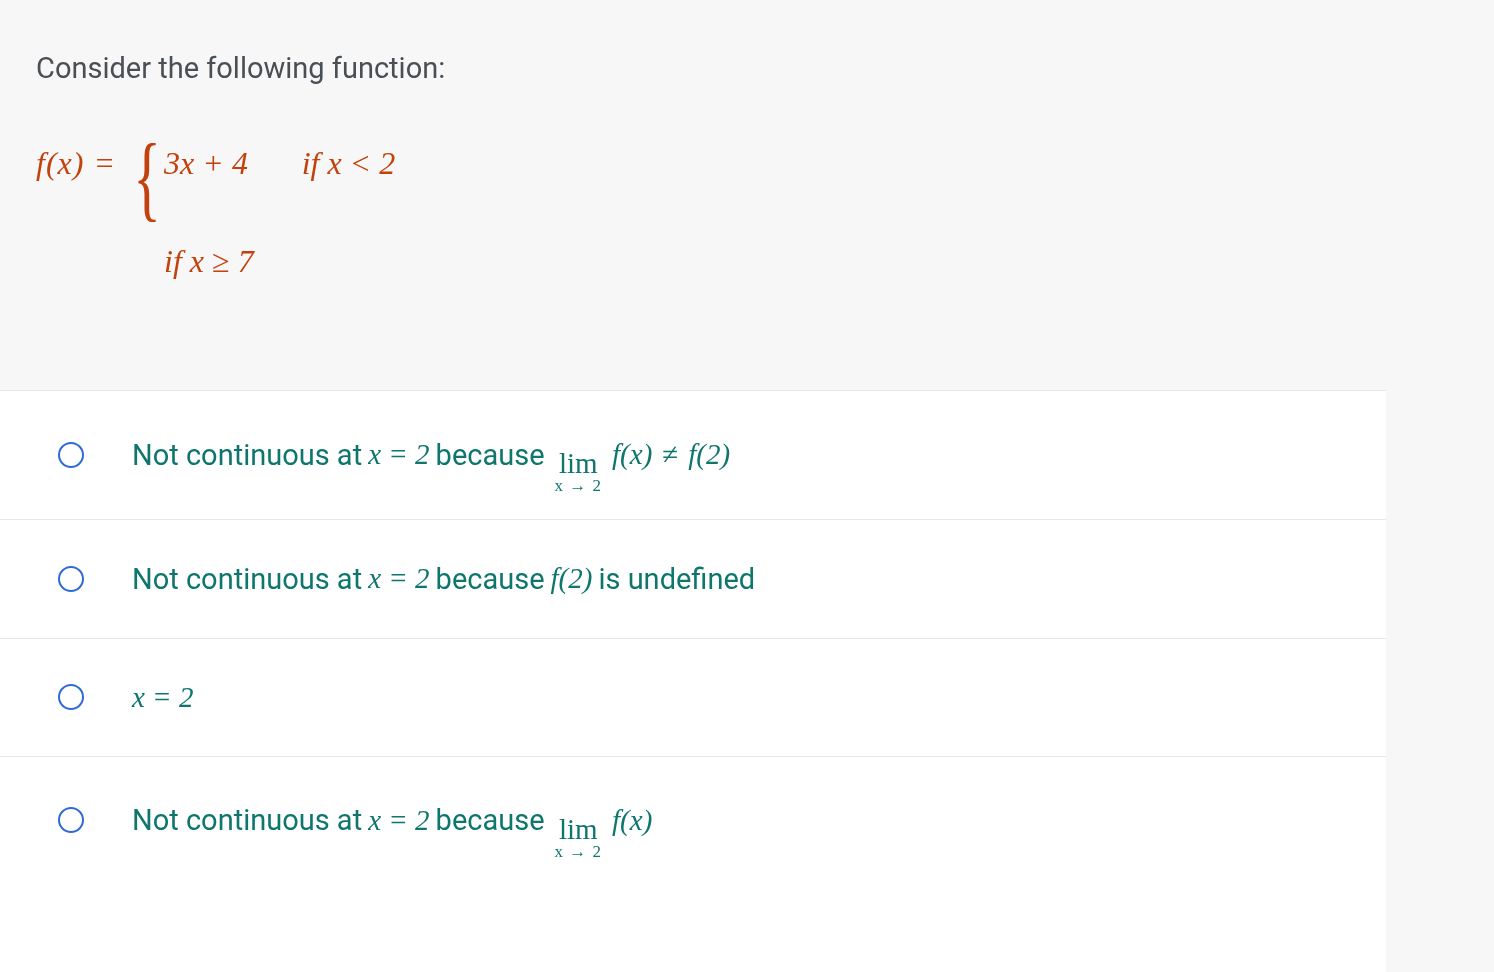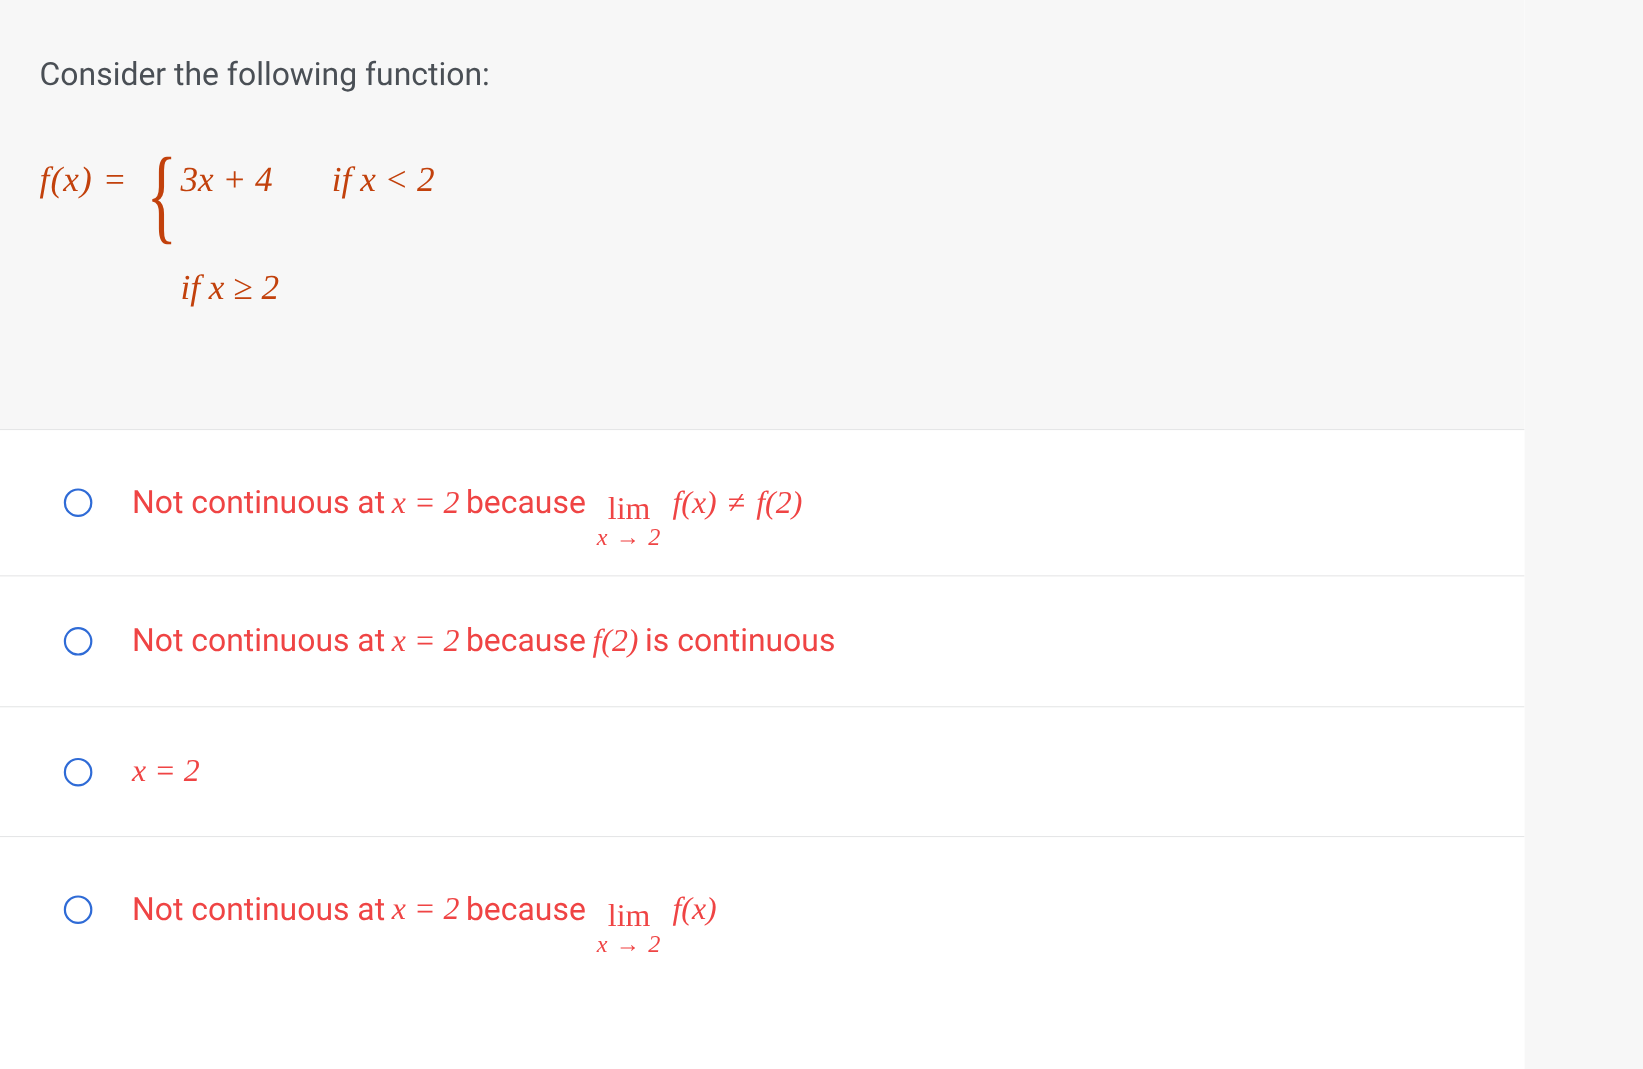--- a/index.html
+++ b/index.html
@@ -52,23 +52,23 @@
   }
   .piece-grid span { white-space: nowrap; }
   .prompt { font-weight: 600; color: #454a50; }
   .prompt .mi { font-family: "Times New Roman", Times, serif; font-style: italic; font-weight: 600; }
   .options { }
   .option {
     border-top: 1px solid #e5e6e7;
     padding: 42px 17px 42px 58px;
     display: flex;
     align-items: center;
-    gap: 36px;
+    gap: 48px;
     font-size: 29px;
-    color: #ef4444;
+    color: #0f766e;
     cursor: pointer;
   }
   .radio {
     width: 26px; height: 26px;
     border: 2.5px solid #2f6bd6;
     border-radius: 50%;
     flex: 0 0 26px;
   }
   .opt-text {
     display: inline-flex;
@@ -82,38 +82,38 @@
     flex-direction: column;
     align-items: center;
     font-family: "Times New Roman", Times, serif;
     font-style: normal;
     line-height: 0.9;
     margin: 0 4px;
     position: relative;
     top: 17px;
   }
   .lim .top { font-size: 29px; }
-  .lim .bot { font-size: 22px; font-style: italic; letter-spacing: 1px; margin-top: 2px; }
+  .lim .bot { font-size: 17px; letter-spacing: 1px; margin-top: 2px; }
   .neq { font-style: normal; margin: 0 4px; }
 </style>
 </head>
 <body>
 
 <div class="card">
 
   <div class="question">
     <p class="intro">Consider the following function:</p>
 
     <div class="equation">
       <span class="fx">f(x) = </span>
       <span class="brace">{</span>
       <span class="piece-grid">
         <span>3x + 4</span>
         <span>if x &lt; 2</span>
-        <span>if x ≥ 2</span>
+        <span>if x ≥ 7</span>
       </span>
     </div>
 
   </div>
 
   <div class="options">
 
     <div class="option">
       <span class="radio"></span>
       <span class="opt-text">
@@ -130,21 +130,21 @@
       </span>
     </div>
 
     <div class="option">
       <span class="radio"></span>
       <span class="opt-text">
         <span>Not continuous at </span>
         <span class="mi">x = 2</span>
         <span> because  </span>
         <span class="mi">f(2)</span>
-        <span> is continuous</span>
+        <span> is undefined</span>
       </span>
     </div>
 
     <div class="option">
       <span class="radio"></span>
       <span class="opt-text">
         <span class="mi">x = 2</span>
       </span>
     </div>
 

